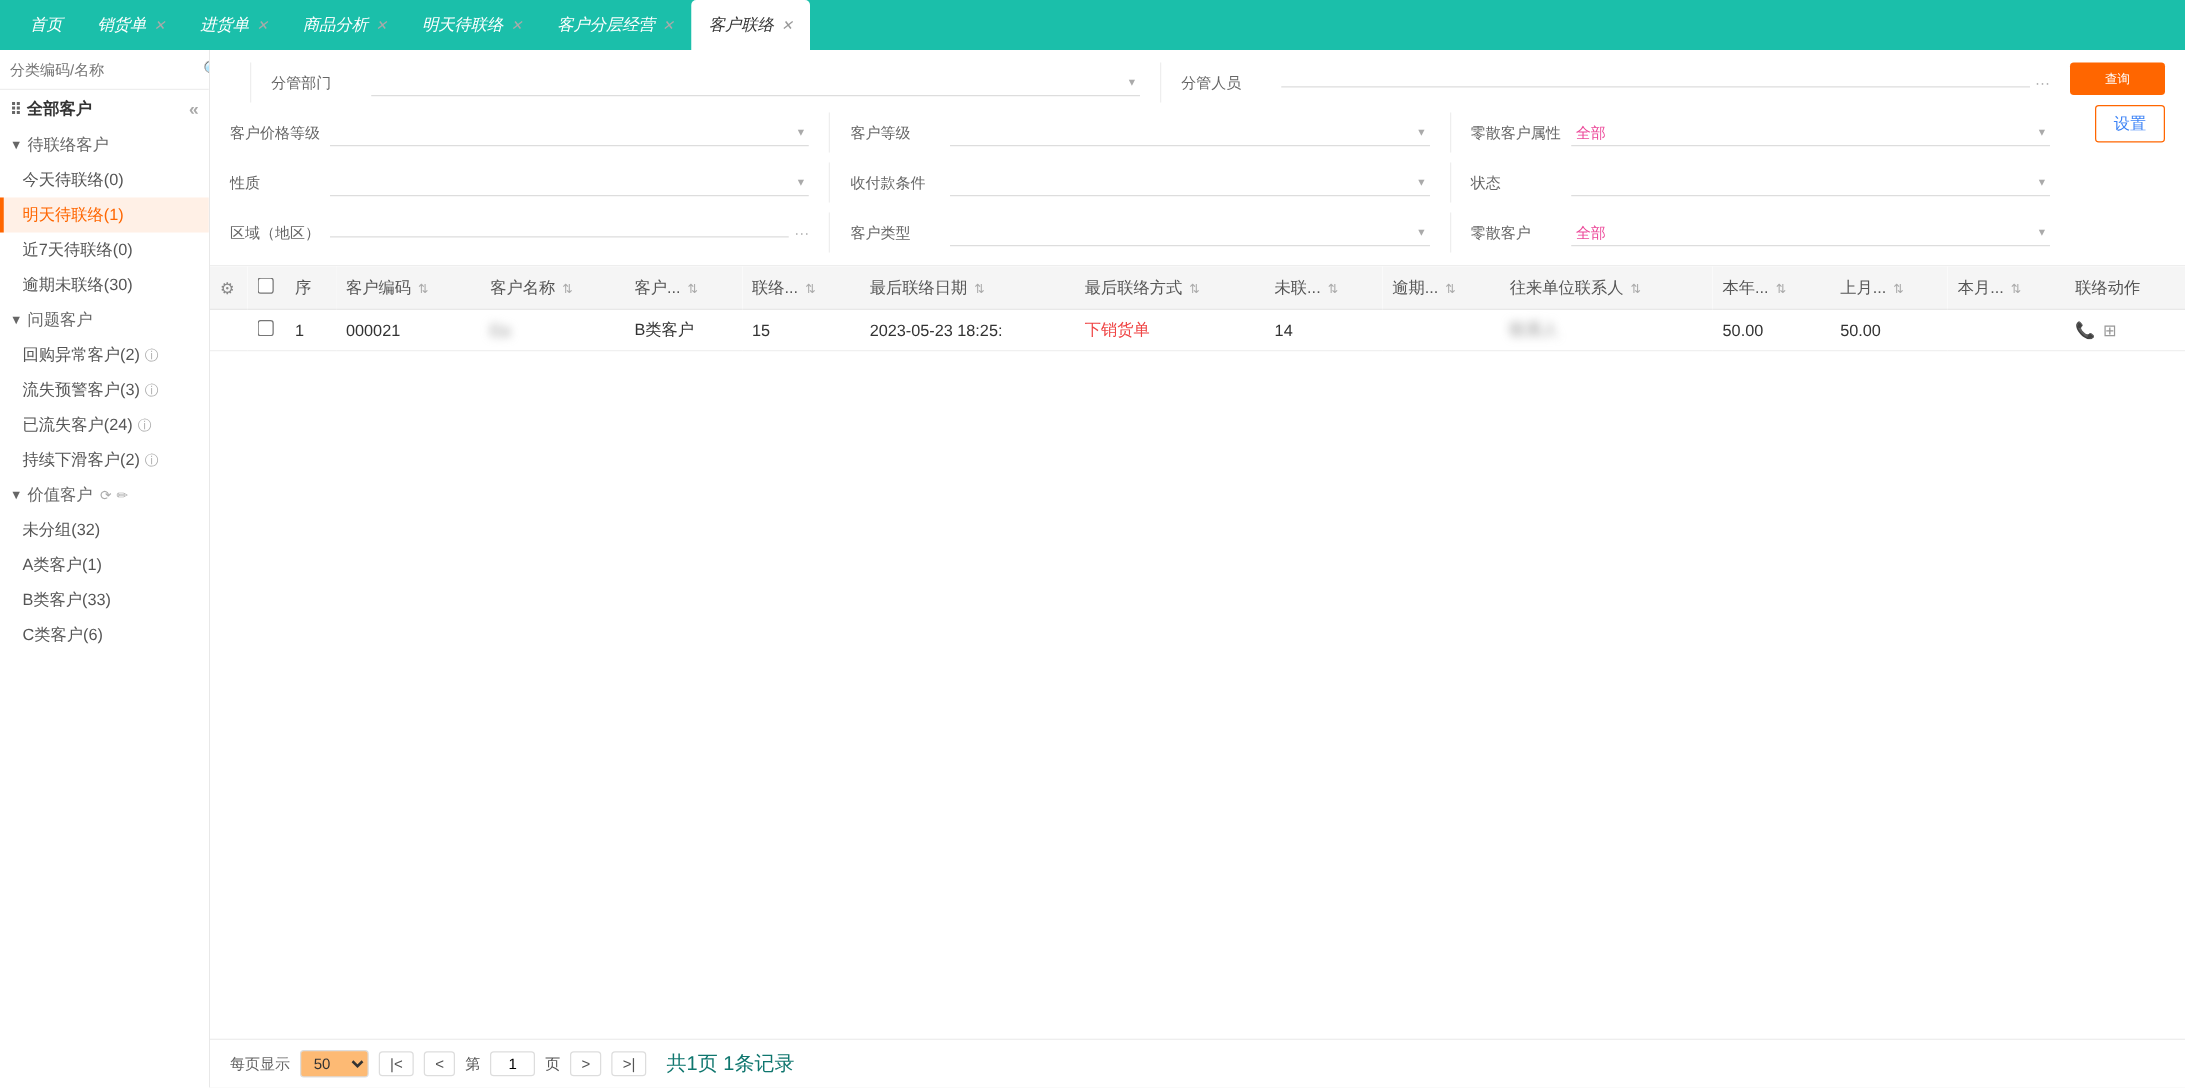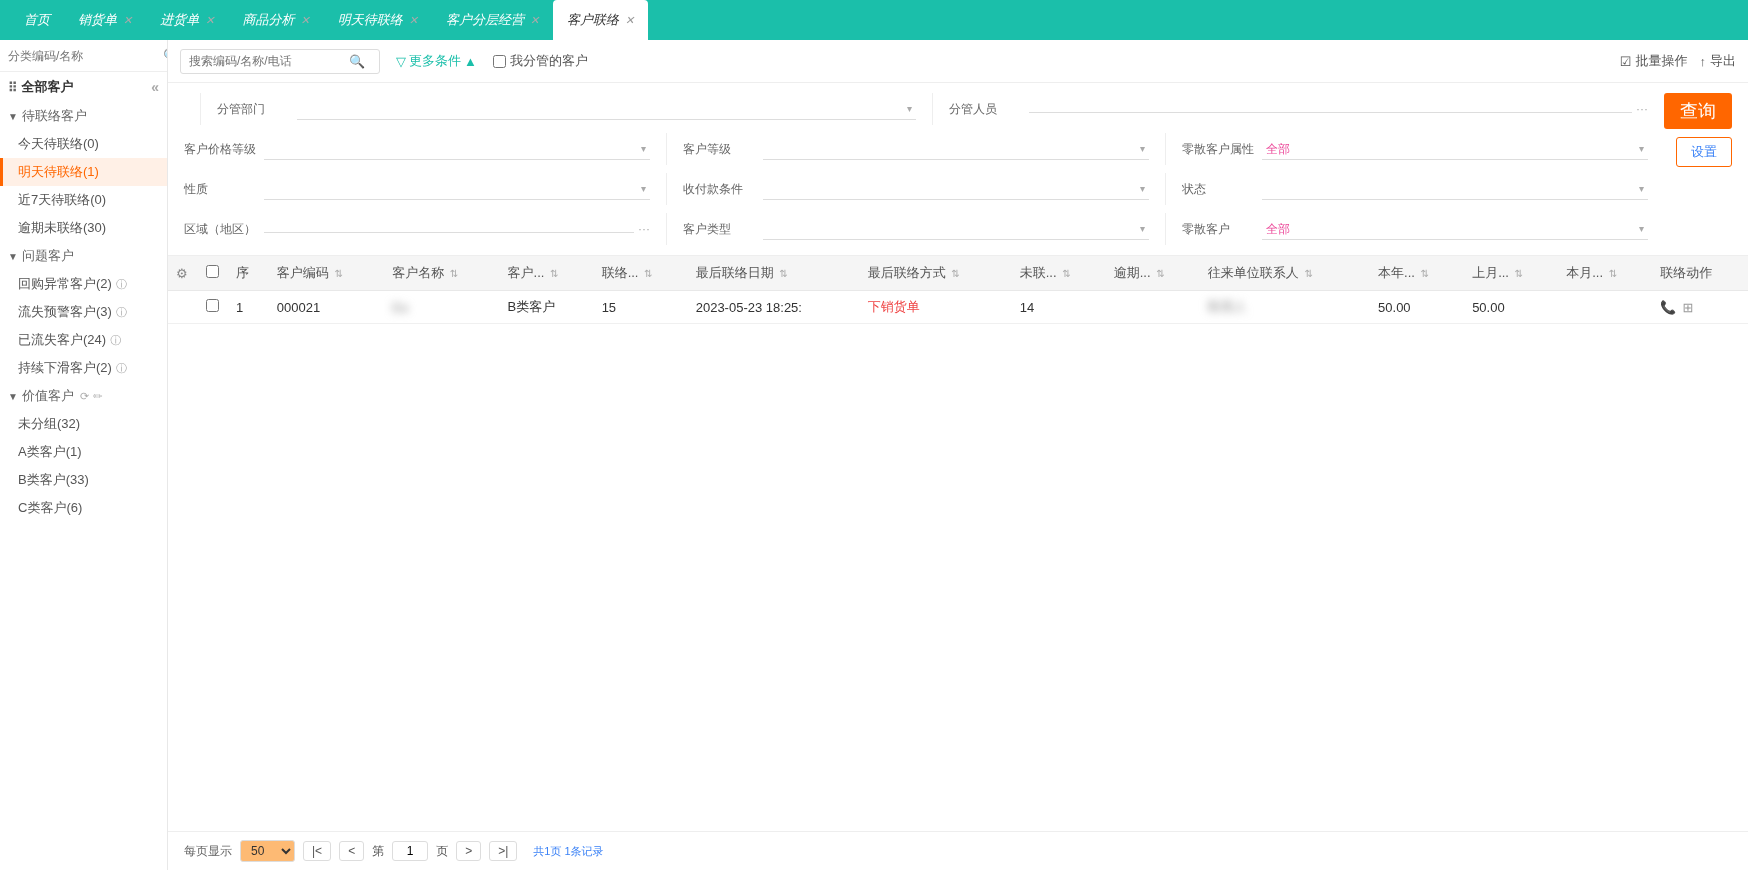--- a/index.html
+++ b/index.html
@@ -51,21 +51,21 @@
     .filter-row:last-child { margin-bottom: 0; }
     .filter-item { display: flex; align-items: center; flex: 1; min-width: 0; }
     .filter-label { color: #666; font-size: 12px; white-space: nowrap; width: 80px; flex-shrink: 0; }
     .filter-input { flex: 1; border: none; border-bottom: 1px solid #ddd; outline: none; padding: 3px 4px; font-size: 12px; color: #333; background: transparent; }
     .filter-select-wrapper { flex: 1; display: flex; align-items: center; border-bottom: 1px solid #ddd; position: relative; }
     .filter-select-wrapper select { flex: 1; border: none; outline: none; font-size: 12px; color: #ec4899; background: transparent; appearance: none; cursor: pointer; padding: 3px 4px; }
     .filter-select-wrapper .chev { position: absolute; right: 4px; color: #aaa; font-size: 10px; pointer-events: none; }
     .filter-divider { width: 1px; background: #eee; height: 32px; margin: 0 16px; flex-shrink: 0; }
     .filter-dots { color: #aaa; font-size: 12px; margin-left: 4px; cursor: pointer; }
 
-    .query-btn { background: #ff6600; color: #fff; border: none; border-radius: 3px; padding: 6px 16px; font-size: 18px; cursor: pointer; white-space: nowrap; }
+    .query-btn { background: #ff6600; color: #fff; border: none; border-radius: 3px; padding: 6px 28px; font-size: 10px; cursor: pointer; white-space: nowrap; }
     .settings-btn { background: #fff; color: #3b82f6; border: 1px solid #ff6600; border-radius: 3px; padding: 5px 14px; font-size: 13px; cursor: pointer; white-space: nowrap; margin-top: 4px; }
     .btn-group { display: flex; flex-direction: column; align-items: flex-end; gap: 4px; margin-left: 16px; flex-shrink: 0; }
 
     
     .table-wrapper { flex: 1; overflow: auto; background: #fff; margin: 0; }
     table { width: 100%; border-collapse: collapse; font-size: 12px; }
     thead tr { background: #f5f5f5; }
     th { padding: 8px 8px; text-align: left; color: #555; font-weight: normal; border-bottom: 1px solid #e8e8e8; white-space: nowrap; position: relative; }
     th .sort-icon { color: #aaa; font-size: 10px; margin-left: 2px; }
     td { padding: 7px 8px; border-bottom: 1px solid #f0f0f0; color: #333; white-space: nowrap; }
@@ -73,21 +73,21 @@
     .check-col { width: 30px; }
     td a { color: #ef4444; text-decoration: none; }
 
     
     .footer { background: #fff; border-top: 1px solid #eee; padding: 8px 16px; display: flex; align-items: center; justify-content: flex-start; gap: 8px; }
     .footer-label { color: #666; font-size: 12px; }
     .page-size-select { border: 1px solid #ddd; border-radius: 3px; padding: 2px 6px; font-size: 12px; color: #333; background: #fdba74; cursor: pointer; }
     .page-btn { border: 1px solid #ddd; border-radius: 3px; background: #fff; color: #555; padding: 2px 8px; cursor: pointer; font-size: 12px; }
     .page-text { color: #555; font-size: 12px; }
     .page-input { border: 1px solid #ddd; border-radius: 3px; padding: 2px 6px; width: 36px; text-align: center; font-size: 12px; }
-    .total-text { color: #3b82f6; font-size: 11px; margin-left: 8px; }
+    .total-text { color: #0f766e; font-size: 16px; margin-left: 8px; }
 
     
     ::-webkit-scrollbar { width: 6px; height: 6px; }
     ::-webkit-scrollbar-track { background: #f5f5f5; }
     ::-webkit-scrollbar-thumb { background: #ccc; border-radius: 3px; }
 
     .action-icons { display: flex; gap: 6px; align-items: center; }
     .action-icon { color: #999; cursor: pointer; font-size: 13px; }
 
     .blurred { filter: blur(4px); color: #888; }
@@ -192,45 +192,20 @@
     <div class="sidebar-item">
       <span>B类客户(33)</span>
     </div>
     <div class="sidebar-item">
       <span>C类客户(6)</span>
     </div>
   </div>
 
   <div class="content">
 
-    <div class="toolbar">
-      <div class="search-box">
-        <input type="text" placeholder="搜索编码/名称/电话" style="">
-        <span class="search-btn">🔍</span>
-      </div>
-      <div class="filter-btn">
-        <span>▽</span>
-        <span>更多条件</span>
-        <span>▲</span>
-      </div>
-      <label class="my-customers">
-        <input type="checkbox" style="">
-        <span>我分管的客户</span>
-      </label>
-      <div class="toolbar-right">
-        <div class="bulk-btn">
-          <span>☑</span>
-          <span>批量操作</span>
-        </div>
-        <div class="export-btn">
-          <span>↑</span>
-          <span>导出</span>
-        </div>
-      </div>
-    </div>
 
     <div class="filter-panel">
       <div style="display:flex; gap:0; align-items:flex-start;">
         <div style="flex:1;">
 
           <div class="filter-row">
             <div class="filter-divider"></div>
             <div class="filter-item">
               <span class="filter-label">分管部门</span>
               <div class="filter-select-wrapper">

